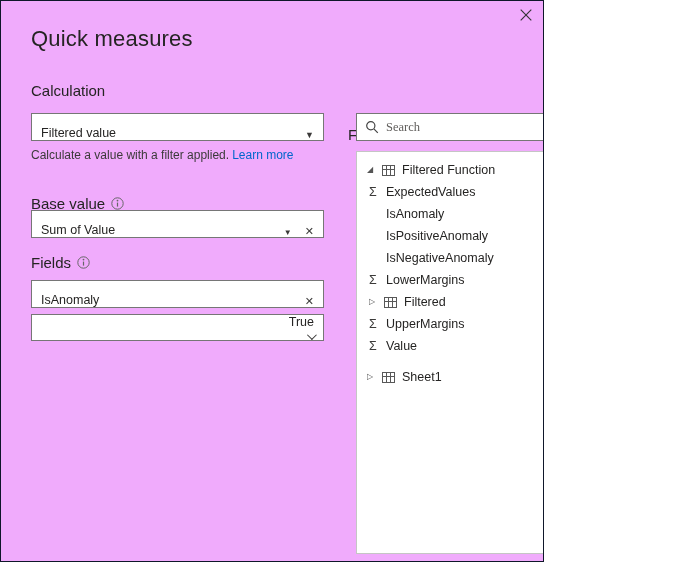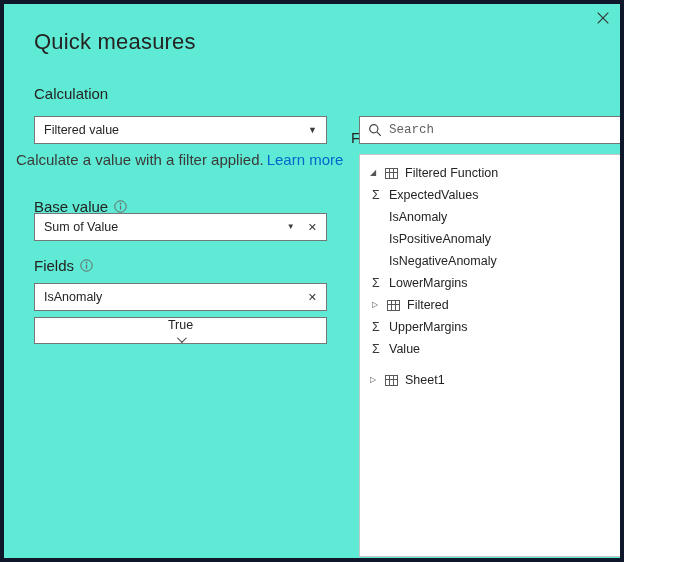--- a/index.html
+++ b/index.html
@@ -3,23 +3,23 @@
 <meta charset="utf-8">
 <style>
   * { margin:0; padding:0; box-sizing:border-box; }
   html,body { background:#ffffff; }
   body {
     font-family:"Liberation Sans","DejaVu Sans",sans-serif;
     color:#252423;
   }
   .dialog {
     position:relative;
-    width:624px; height:562px;
-    background:#5eead4;
-    border:4px solid #0f172a;
+    width:544px; height:562px;
+    background:#f0abfc;
+    border:1px solid #0f172a;
     overflow:hidden;
   }
   .close-btn {
     position:absolute; top:5px; right:8px;
     width:18px; height:18px;
     background:none; border:none; cursor:pointer;
     display:flex; align-items:center; justify-content:center;
   }
   .dialog-title {
     position:absolute; left:30px; top:25px;
@@ -29,49 +29,49 @@
   .section-label {
     position:absolute;
     font-size:15px; color:#252423;
     display:flex; align-items:center; gap:6px;
   }
   .box {
     position:absolute;
     height:28px;
     border:1px solid #767676;
     background:#fff;
-    display:flex; align-items:center;
+    display:flex; align-items:flex-end;
     padding:0 9px;
     font-size:12.5px; color:#252423;
   }
   .box .grow { flex:1; overflow:hidden; white-space:nowrap; }
   .caret { font-size:9px; color:#3b3a39; line-height:1; }
   .caret-sm { font-size:8px; color:#3b3a39; line-height:1; margin-right:13px; }
   .clear-x { font-size:11px; color:#3b3a39; line-height:1; cursor:pointer; }
   .chevron {
     width:7px; height:7px;
     border-right:1.3px solid #3b3a39; border-bottom:1.3px solid #3b3a39;
     transform:rotate(45deg) translateY(-2px);
   }
   .helper {
-    position:absolute; left:12px; top:147px;
-    font-size:15px; color:#3b3a39;
+    position:absolute; left:30px; top:147px;
+    font-size:12px; color:#3b3a39;
   }
   .helper a { color:#0066cc; text-decoration:none; margin-left:3px; cursor:pointer; }
   .info-icon { display:inline-flex; cursor:pointer; }
   
   .search-box {
     position:absolute; left:355px; top:112px; width:294px; height:28px;
     border:1px solid #767676; background:#fff;
     display:flex; align-items:center; padding:0 8px;
   }
   .search-box svg { margin-right:7px; flex:none; }
   .search-box input {
     flex:1; border:none; outline:none;
-    font-family:Liberation Mono, monospace; font-size:12.5px; color:#252423;
+    font-family:Liberation Serif, serif; font-size:12.5px; color:#252423;
     background:transparent;
   }
   .search-box input::placeholder { color:#605e5c; opacity:1; }
   .fields-tree {
     position:absolute; left:355px; top:150px; width:294px; height:403px;
     border:1px solid #c5c5c5; background:#fff;
     padding-top:7px;
     overflow:hidden;
   }
   .tree-row {

